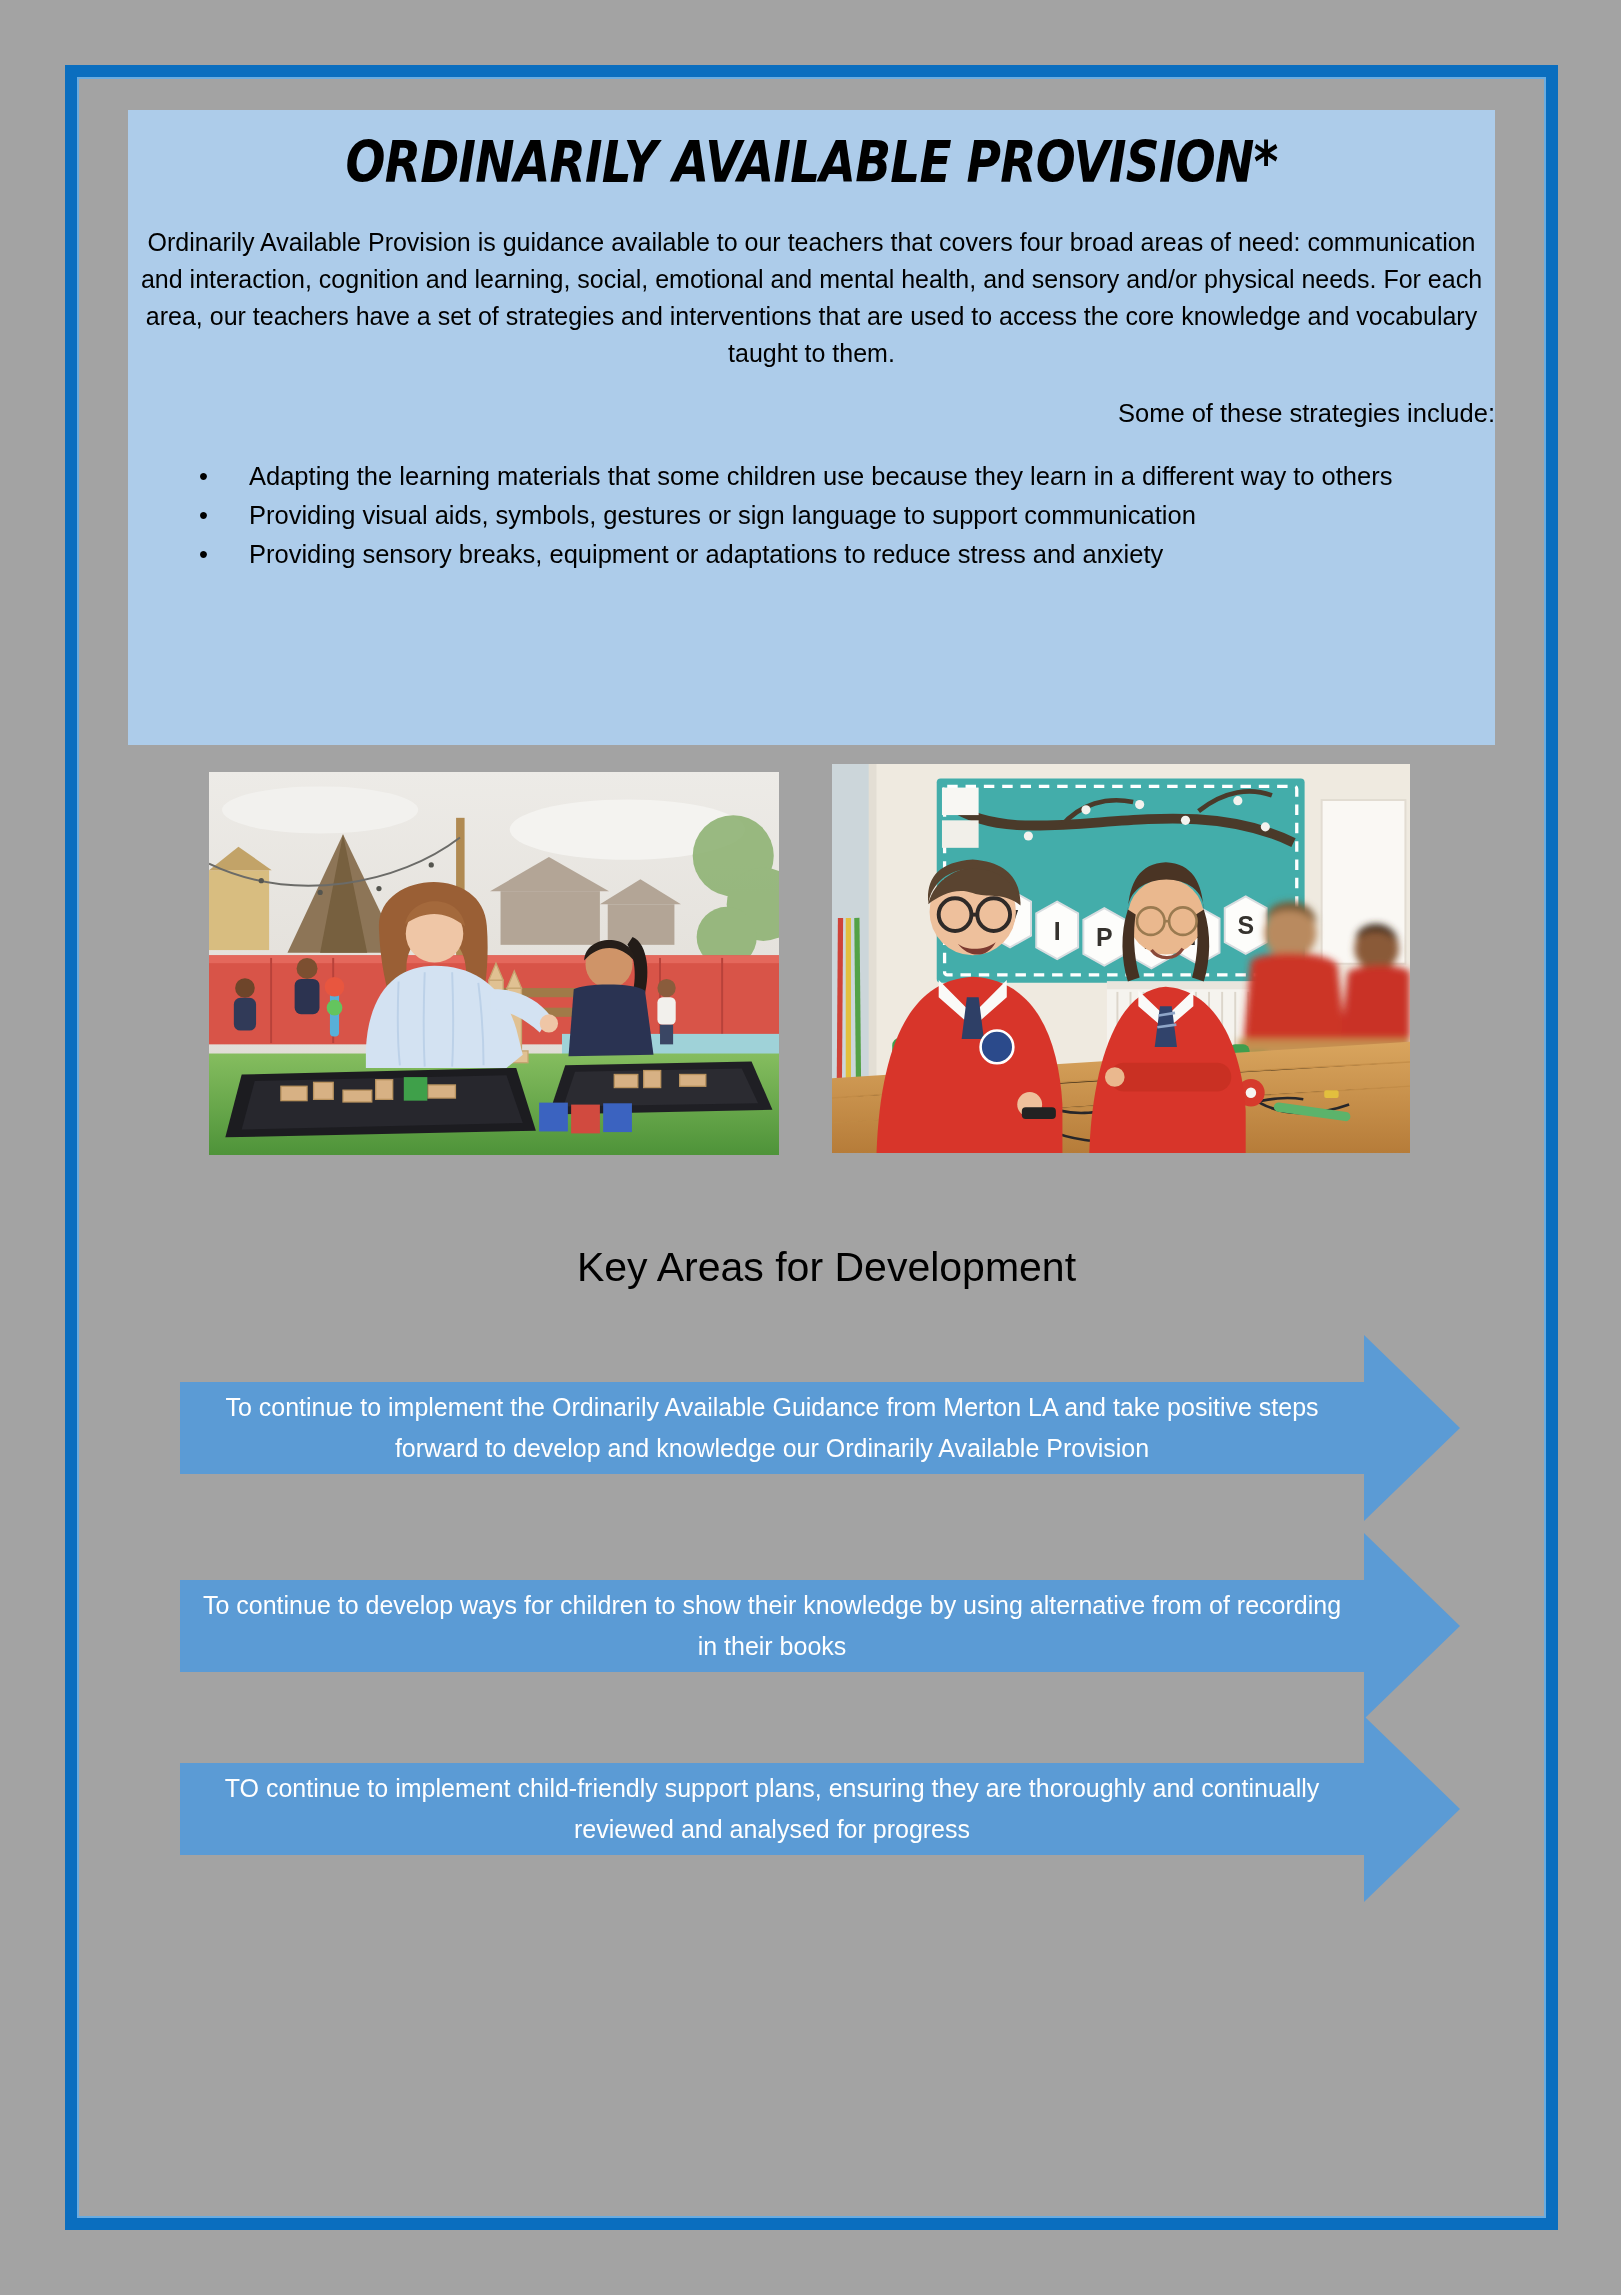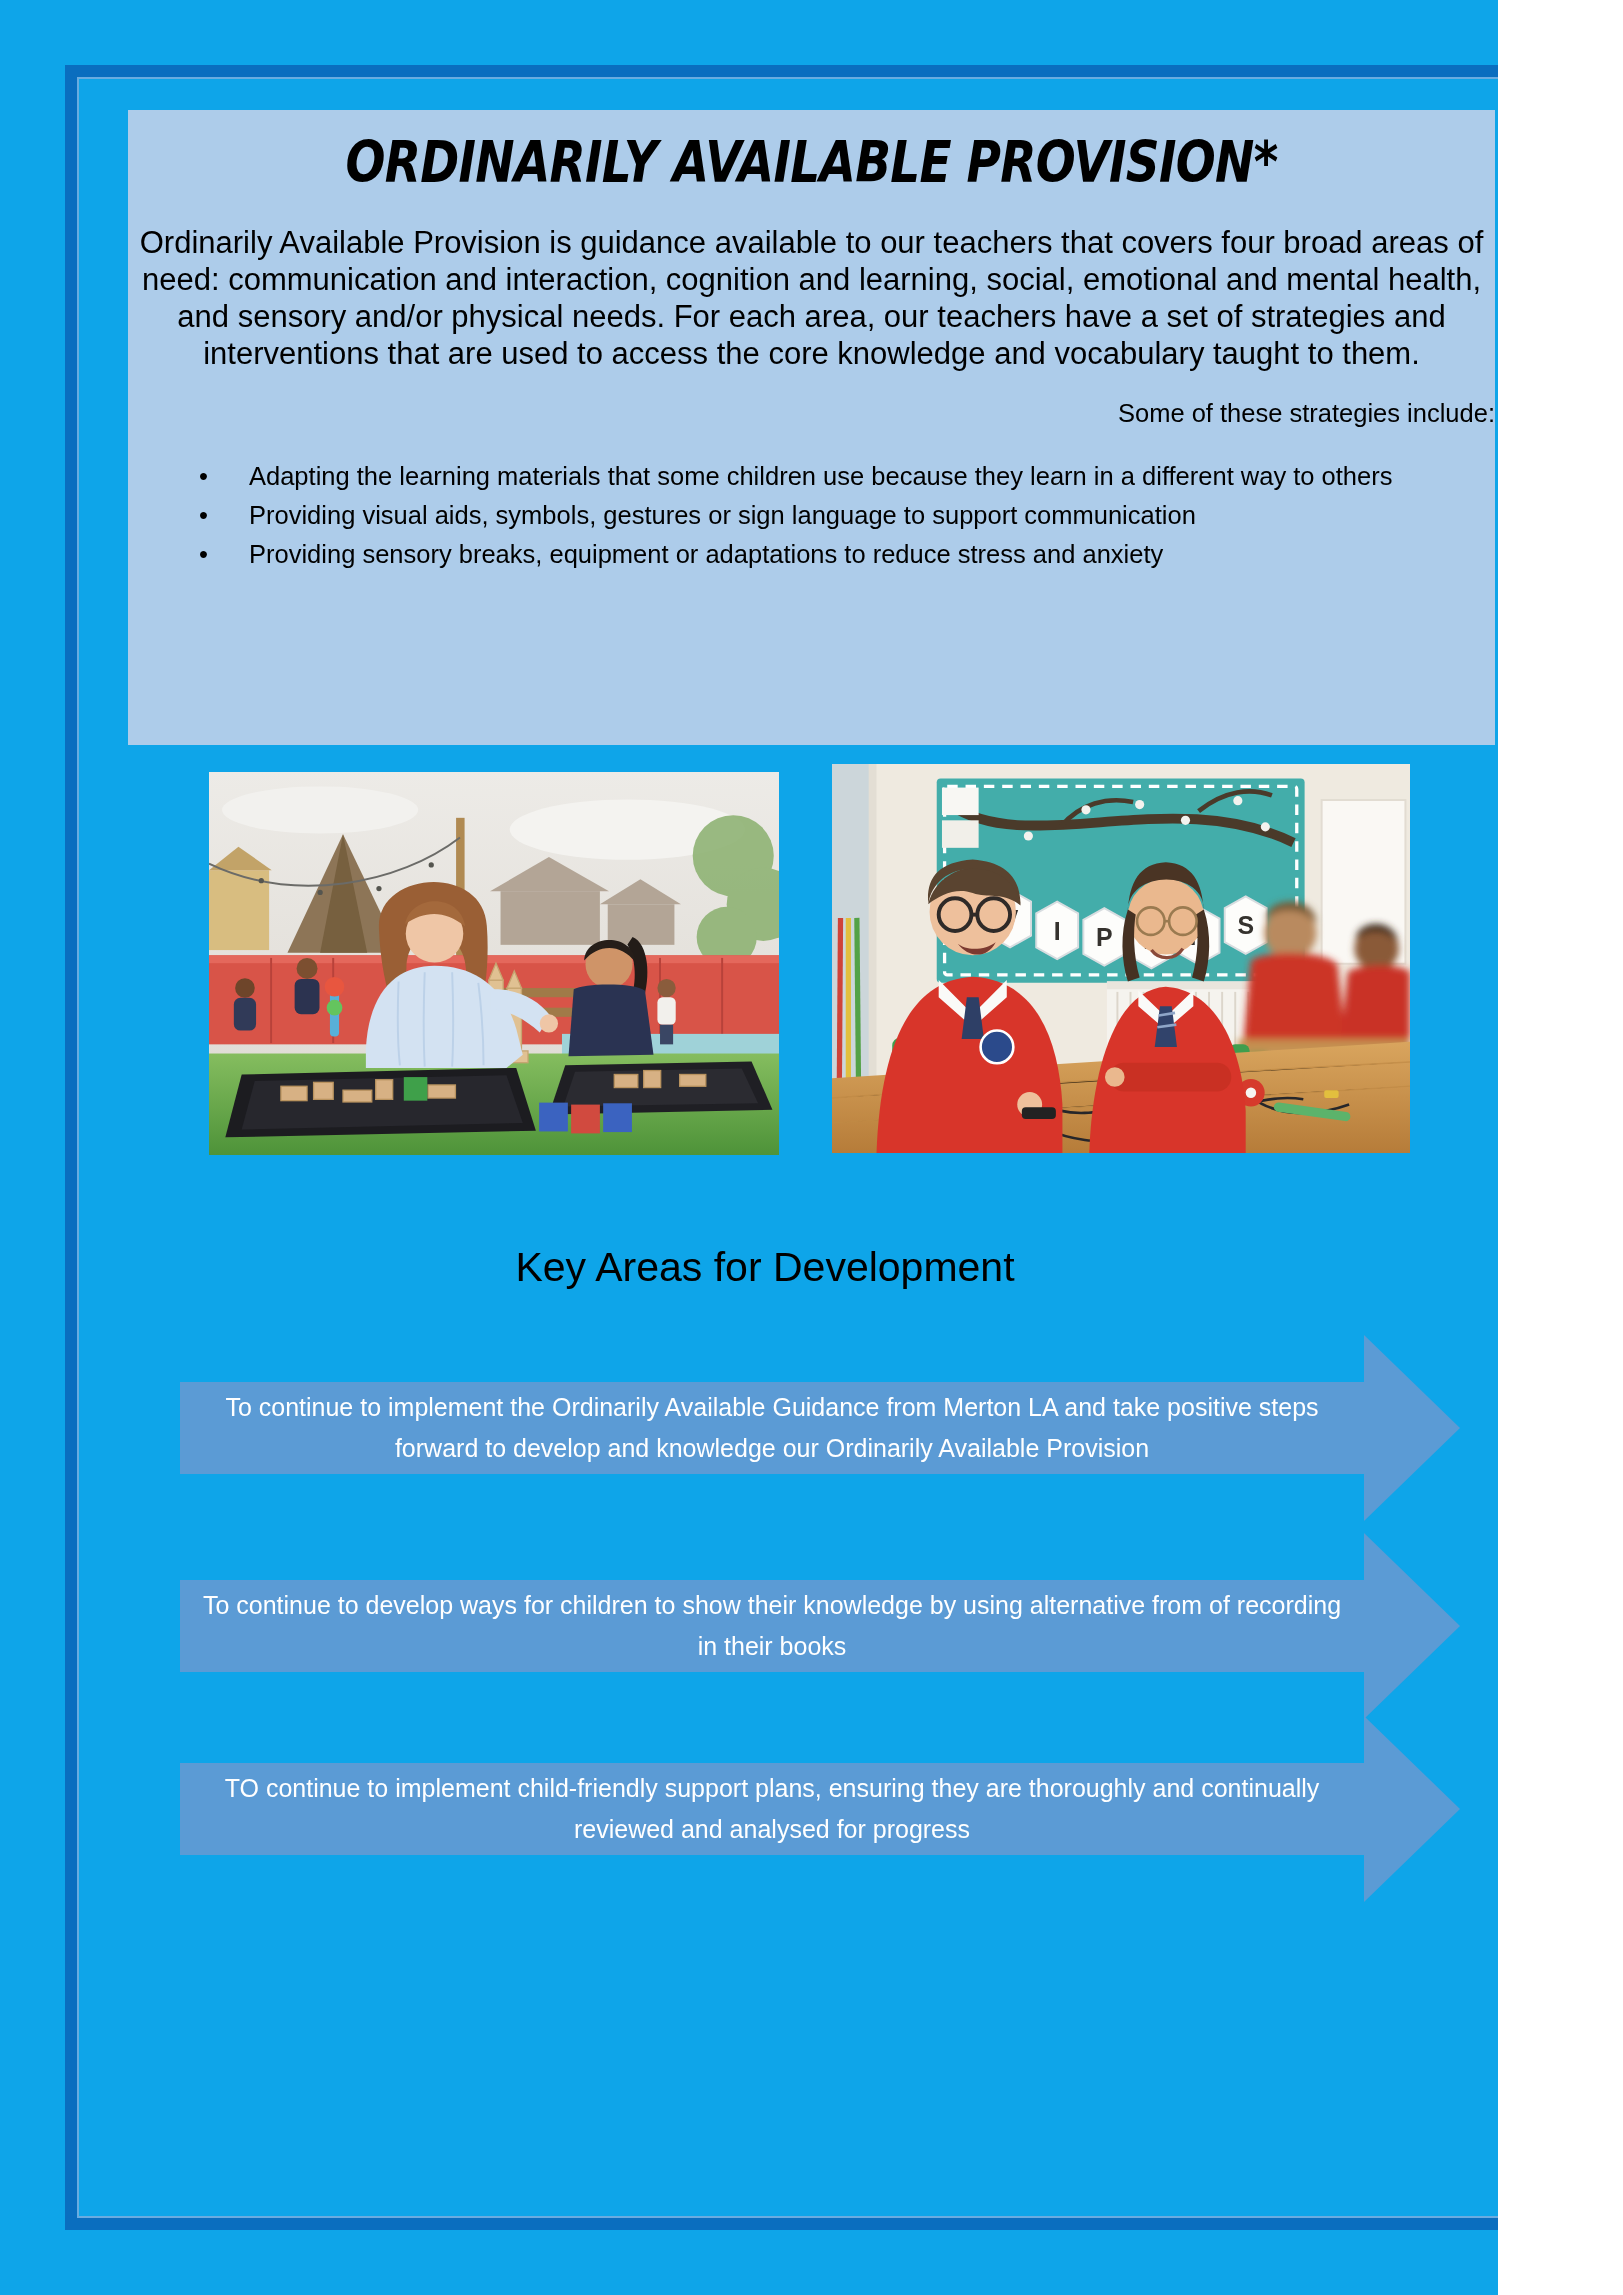--- a/index.html
+++ b/index.html
@@ -1,30 +1,30 @@
 <!DOCTYPE html>
 <html style="font-size:10.5px"><head>
 <meta charset="utf-8">
 <style>
   html,body{margin:0;padding:0;background:#ffffff;}
-  .page{position:relative;width:1498px;height:2295px;background:#0ea5e9;overflow:hidden;
+  .page{position:relative;width:1621px;height:2295px;background:#a3a3a3;overflow:hidden;
         font-family:"Liberation Sans",sans-serif;color:#000;}
 
   
   .border-frame{position:absolute;left:65px;top:65px;width:1493px;height:2165px;
                 box-sizing:border-box;border:12.4px solid #0a6ebf;}
   .border-frame-inner{position:absolute;inset:0;border:2px solid #6aace0;}
 
   
   .info-box{position:absolute;left:128px;top:110px;width:1367px;height:635px;background:#adccea;}
   .doc-title{margin:23.6px 0 0;text-align:center;font-family:"DejaVu Sans",sans-serif;
              font-weight:bold;font-style:italic;font-size:47px;letter-spacing:-0.7px;line-height:56px;
              white-space:nowrap;}
   .doc-title .stretch{display:inline-block;transform:scaleY(1.22);transform-origin:center;}
-  .intro{width:1345px;margin:34px auto 0;font-size:31px;line-height:37px;text-align:center;}
+  .intro{width:1345px;margin:34px auto 0;font-size:25px;line-height:37px;text-align:center;}
   .strategies-intro{margin:23.6px 0 0;text-align:right;font-size:25.5px;line-height:37px;}
   .bullets{list-style:none;margin:26px 0 0;padding:0;font-size:25.5px;line-height:37px;}
   .bullets li{position:relative;padding-left:121px;padding-right:72px;margin-bottom:2px;}
   .bullets li::before{content:"\2022";position:absolute;left:71px;top:0;}
 
   
   .photo{position:absolute;overflow:hidden;}
   .photo svg{display:block;width:100%;height:100%;}
   .photo-playground{left:209px;top:772px;width:570px;height:383px;}
   .photo-classroom{left:832px;top:764px;width:578px;height:389px;}

